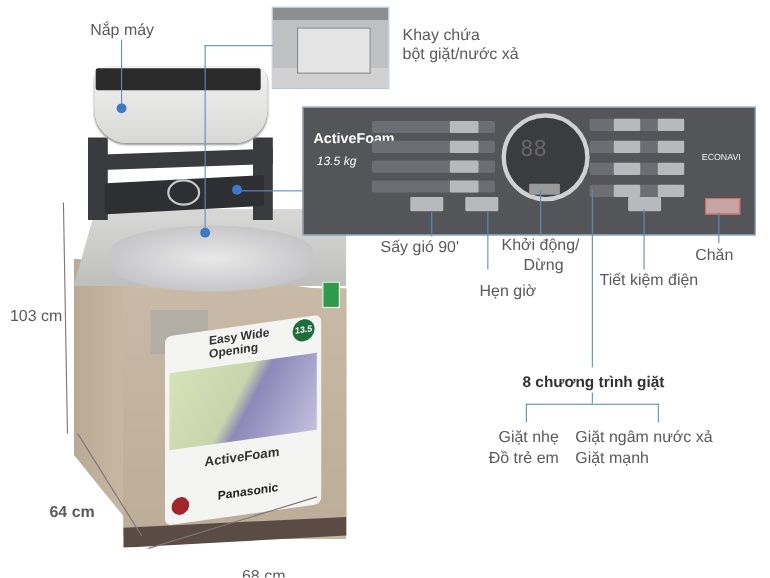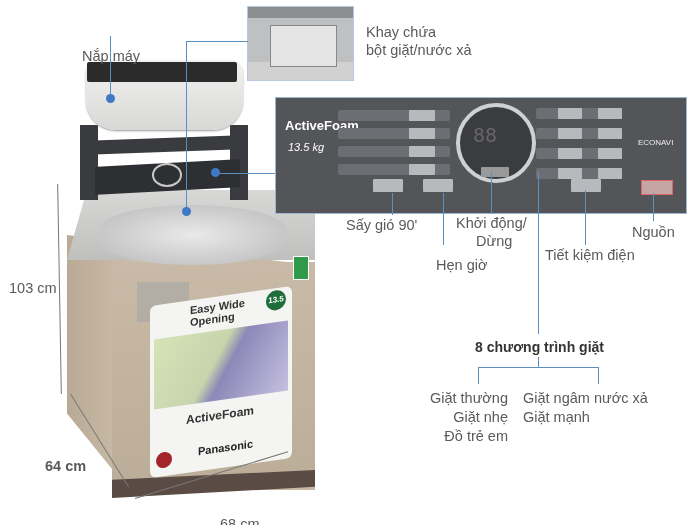--- a/index.html
+++ b/index.html
@@ -123,39 +123,38 @@
 <div class="line" style="left:443px;top:193px;width:1px;height:52px;"></div>
 <div class="line" style="left:491px;top:172px;width:1px;height:42px;"></div>
 <div class="line" style="left:585px;top:190px;width:1px;height:55px;"></div>
 <div class="line" style="left:653px;top:193px;width:1px;height:28px;"></div>
 <div class="line" style="left:538px;top:172px;width:1px;height:162px;"></div>
 <div class="line" style="left:538px;top:357px;width:1px;height:10px;"></div>
 <div class="line" style="left:478px;top:367px;width:121px;height:1px;"></div>
 <div class="line" style="left:478px;top:367px;width:1px;height:17px;"></div>
 <div class="line" style="left:598px;top:367px;width:1px;height:17px;"></div>
 
-<div class="lbl" style="left:82px;top:20px;margin-top:28px;">Nắp máy</div>
+<div class="lbl" style="left:82px;top:20px;">Nắp máy</div>
 <div class="lbl" style="left:366px;top:24px;">Khay chứa</div>
 <div class="lbl" style="left:366px;top:42px;">bột giặt/nước xả</div>
 <div class="lbl" style="left:346px;top:217px;">Sấy gió 90'</div>
 <div class="lbl" style="left:413px;top:257px;margin-left:23px;">Hẹn giờ</div>
 <div class="lbl" style="left:456px;top:215px;">Khởi động/</div>
 <div class="lbl" style="left:476px;top:233px;">Dừng</div>
 <div class="lbl" style="left:545px;top:247px;text-align:center;">Tiết kiệm điện</div>
-<div class="lbl" style="left:632px;top:224px;">Nguồn</div>
+<div class="lbl" style="left:632px;top:224px;">Chăn</div>
 
 <div class="dim" style="left:59px;top:184px;width:1px;height:210px;transform:rotate(-1deg);"></div>
 <div class="dim" style="left:70px;top:394px;width:1px;height:110px;transform:rotate(-32deg);transform-origin:top;"></div>
 <div class="dim" style="left:135px;top:470px;width:160px;height:1px;transform:rotate(-17deg);transform-origin:left;top:498px;"></div>
 <div class="lbl" style="left:9px;top:280px;">103 cm</div>
 <div class="lbl" style="left:45px;top:458px;font-weight:bold;">64 cm</div>
 <div class="lbl" style="left:220px;top:516px;">68 cm</div>
 
 <div class="prog-title">8 chương trình giặt</div>
 <div class="prog-col" style="left:425px;text-align:right;width:83px;">
-  <div>Giặt thường</div>
   <div>Giặt nhẹ</div>
   <div>Đồ trẻ em</div>
 </div>
 <div class="prog-col" style="left:523px;">
   <div>Giặt ngâm nước xả</div>
   <div>Giặt mạnh</div>
 </div>
 
 </body></html>

